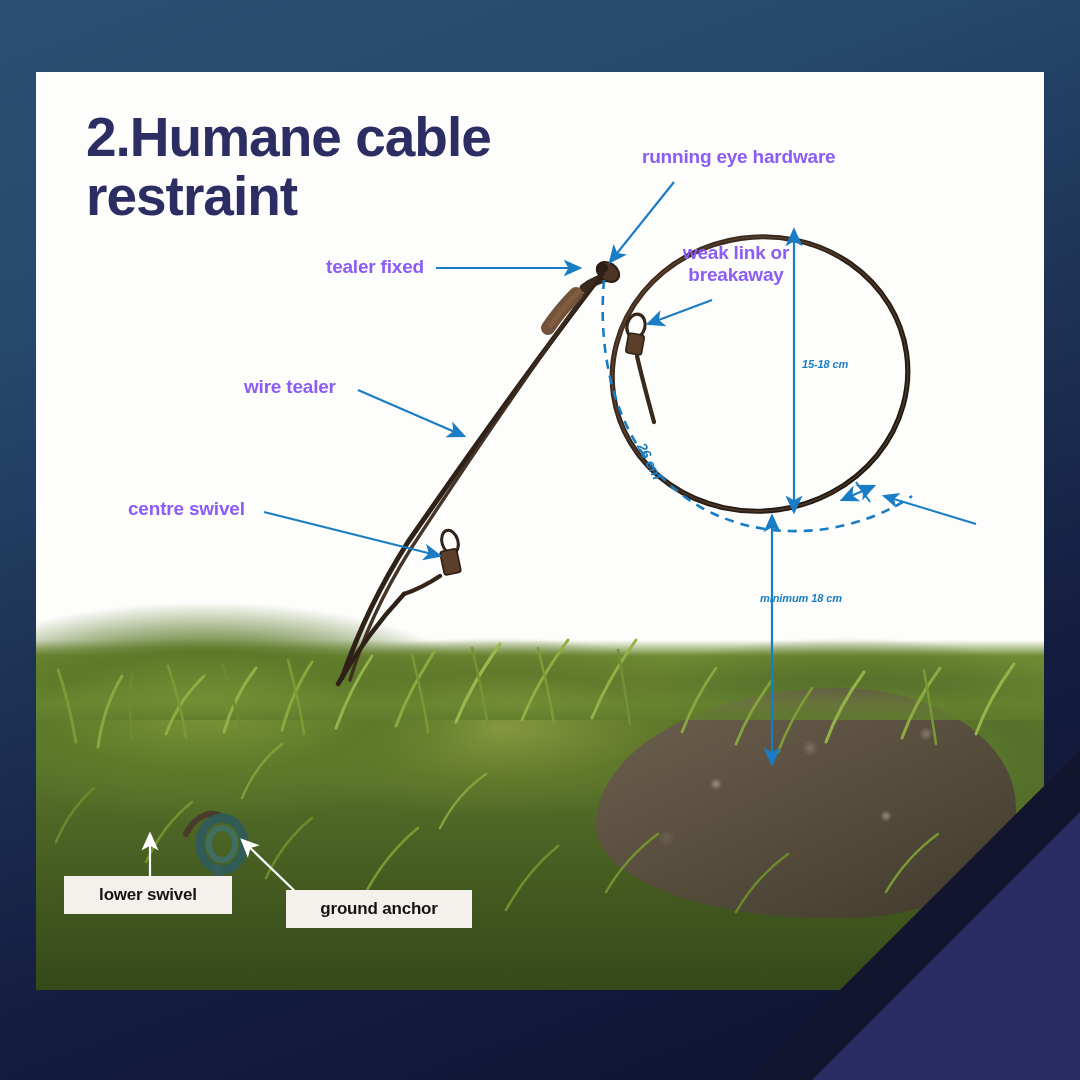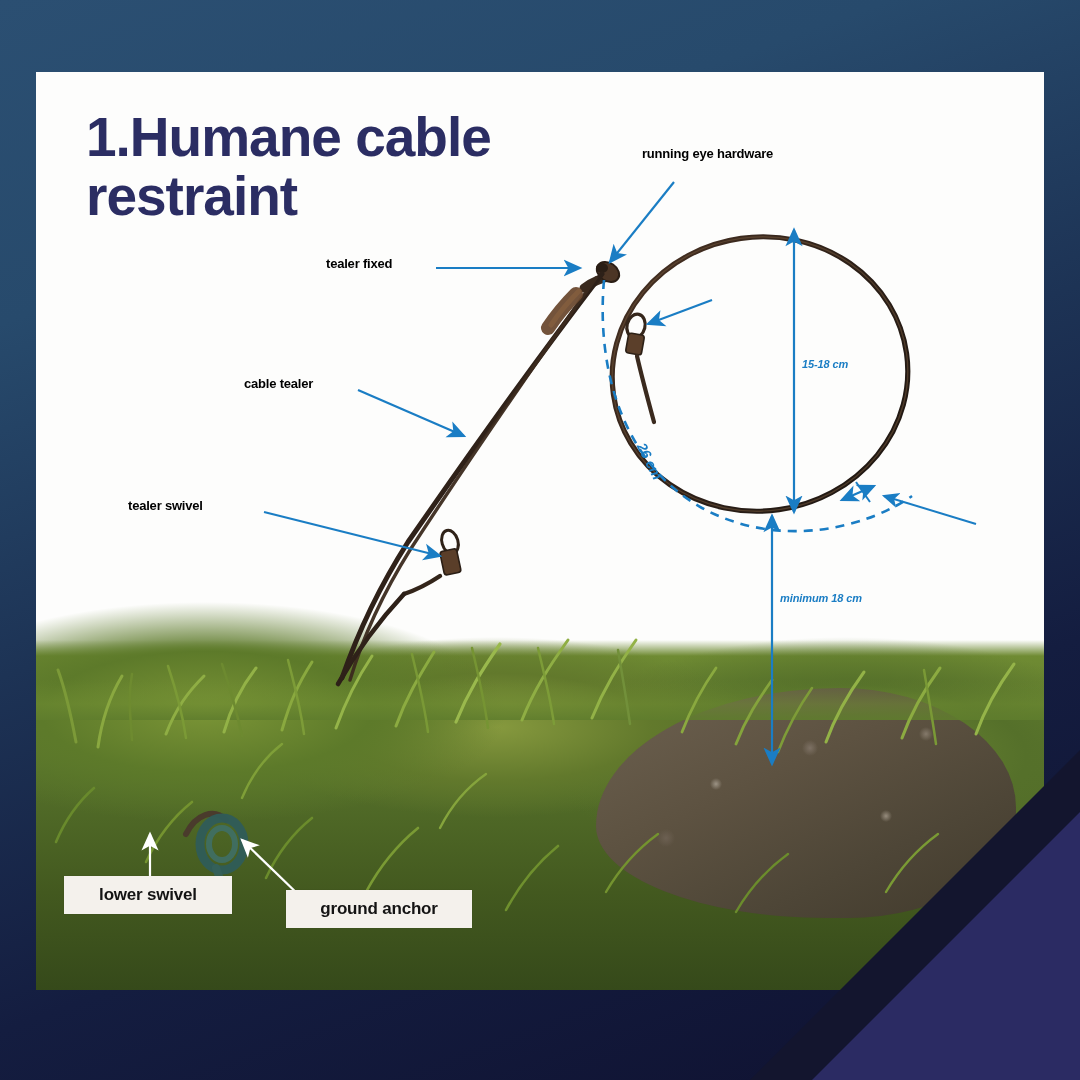--- a/index.html
+++ b/index.html
@@ -108,22 +108,22 @@
     position: absolute;
     left: 0; top: 0;
     width: 1008px;
     height: 918px;
     overflow: visible;
   }
 
   
   .ann {
     position: absolute;
-    color: #000000;
-    font-size: 13px;
+    color: #8b5cf6;
+    font-size: 19px;
     font-weight: 600;
     line-height: 1.18;
     white-space: pre-line;
     letter-spacing: -0.2px;
   }
   .ann.center { text-align: center; }
 
   .dim {
     position: absolute;
     color: #1a7dc4;
@@ -315,38 +315,40 @@
 
         <line x1="228" y1="440" x2="404" y2="484" marker-end="url(#bluearrow)"></line>
       </g>
 
       <g fill="none" stroke="#ffffff" stroke-width="2.2">
         <line x1="114" y1="828" x2="114" y2="762" marker-end="url(#whitearrow)"></line>
         <line x1="268" y1="828" x2="206" y2="768" marker-end="url(#whitearrow)"></line>
       </g>
     </svg>
 
-    <div id="title">1.Humane cable
+    <div id="title">2.Humane cable
 restraint</div>
 
     <div class="ann" style="left:606px; top:74px;">running eye hardware</div>
 
+    <div class="ann center" style="left:628px; top:170px; width:144px;">weak link or
+breakaway</div>
 
     <div class="ann" style="left:290px; top:184px;">tealer fixed</div>
 
-    <div class="ann" style="left:208px; top:304px;">cable tealer</div>
-
-    <div class="ann" style="left:92px; top:426px;">tealer swivel</div>
+    <div class="ann" style="left:208px; top:304px;">wire tealer</div>
+
+    <div class="ann" style="left:92px; top:426px;">centre swivel</div>
 
     <div class="dim" style="left:766px; top:286px;">15-18 cm</div>
 
     <div class="dim rot" style="left:612px; top:368px;">26 cm</div>
 
 
-    <div class="dim" style="left:744px; top:520px;">minimum 18 cm</div>
+    <div class="dim" style="left:724px; top:520px;">minimum 18 cm</div>
 
     <div class="boxlabel" style="left:28px; top:804px; width:140px;">lower swivel</div>
 
     <div class="boxlabel" style="left:250px; top:818px; width:158px;">ground anchor</div>
 
   </div>
 
   <div class="tri-dark"></div>
   <div class="tri-purple"></div>
 

